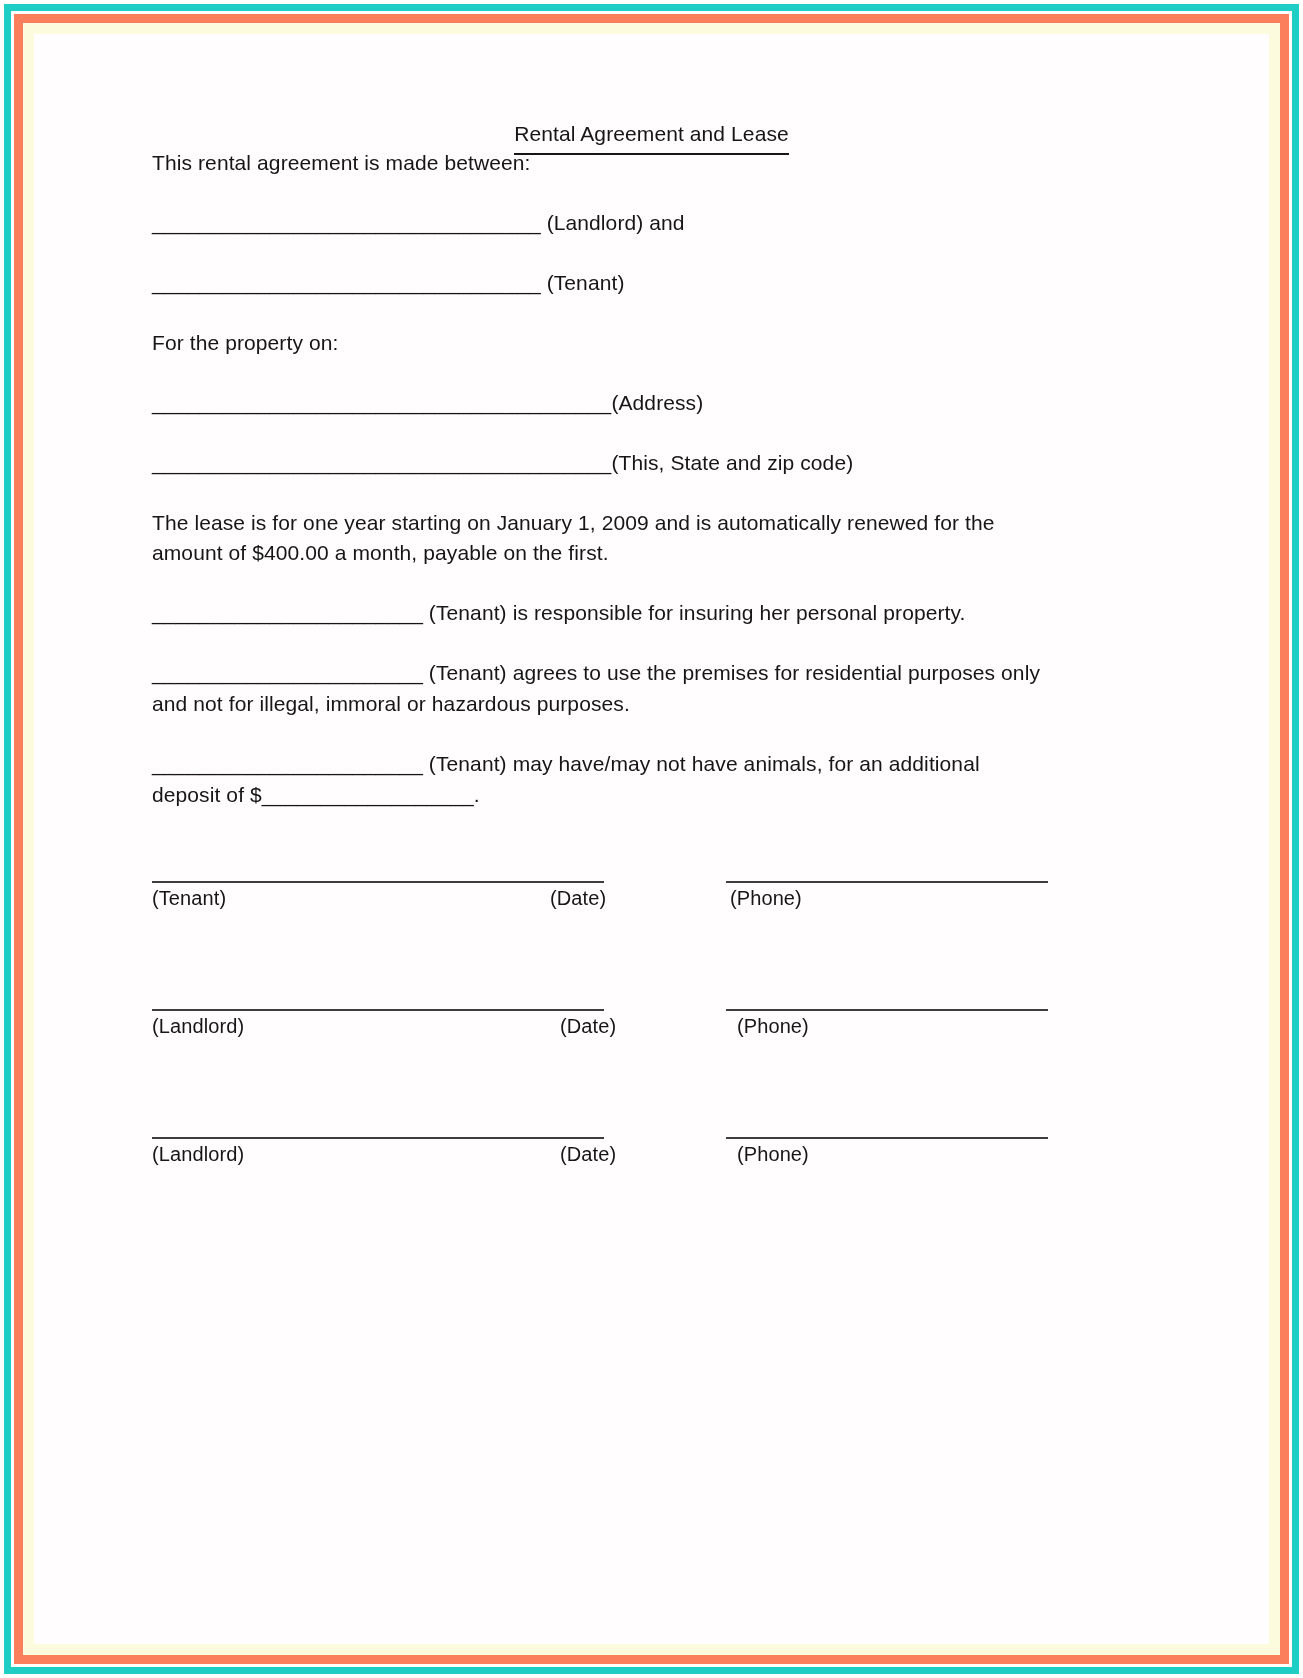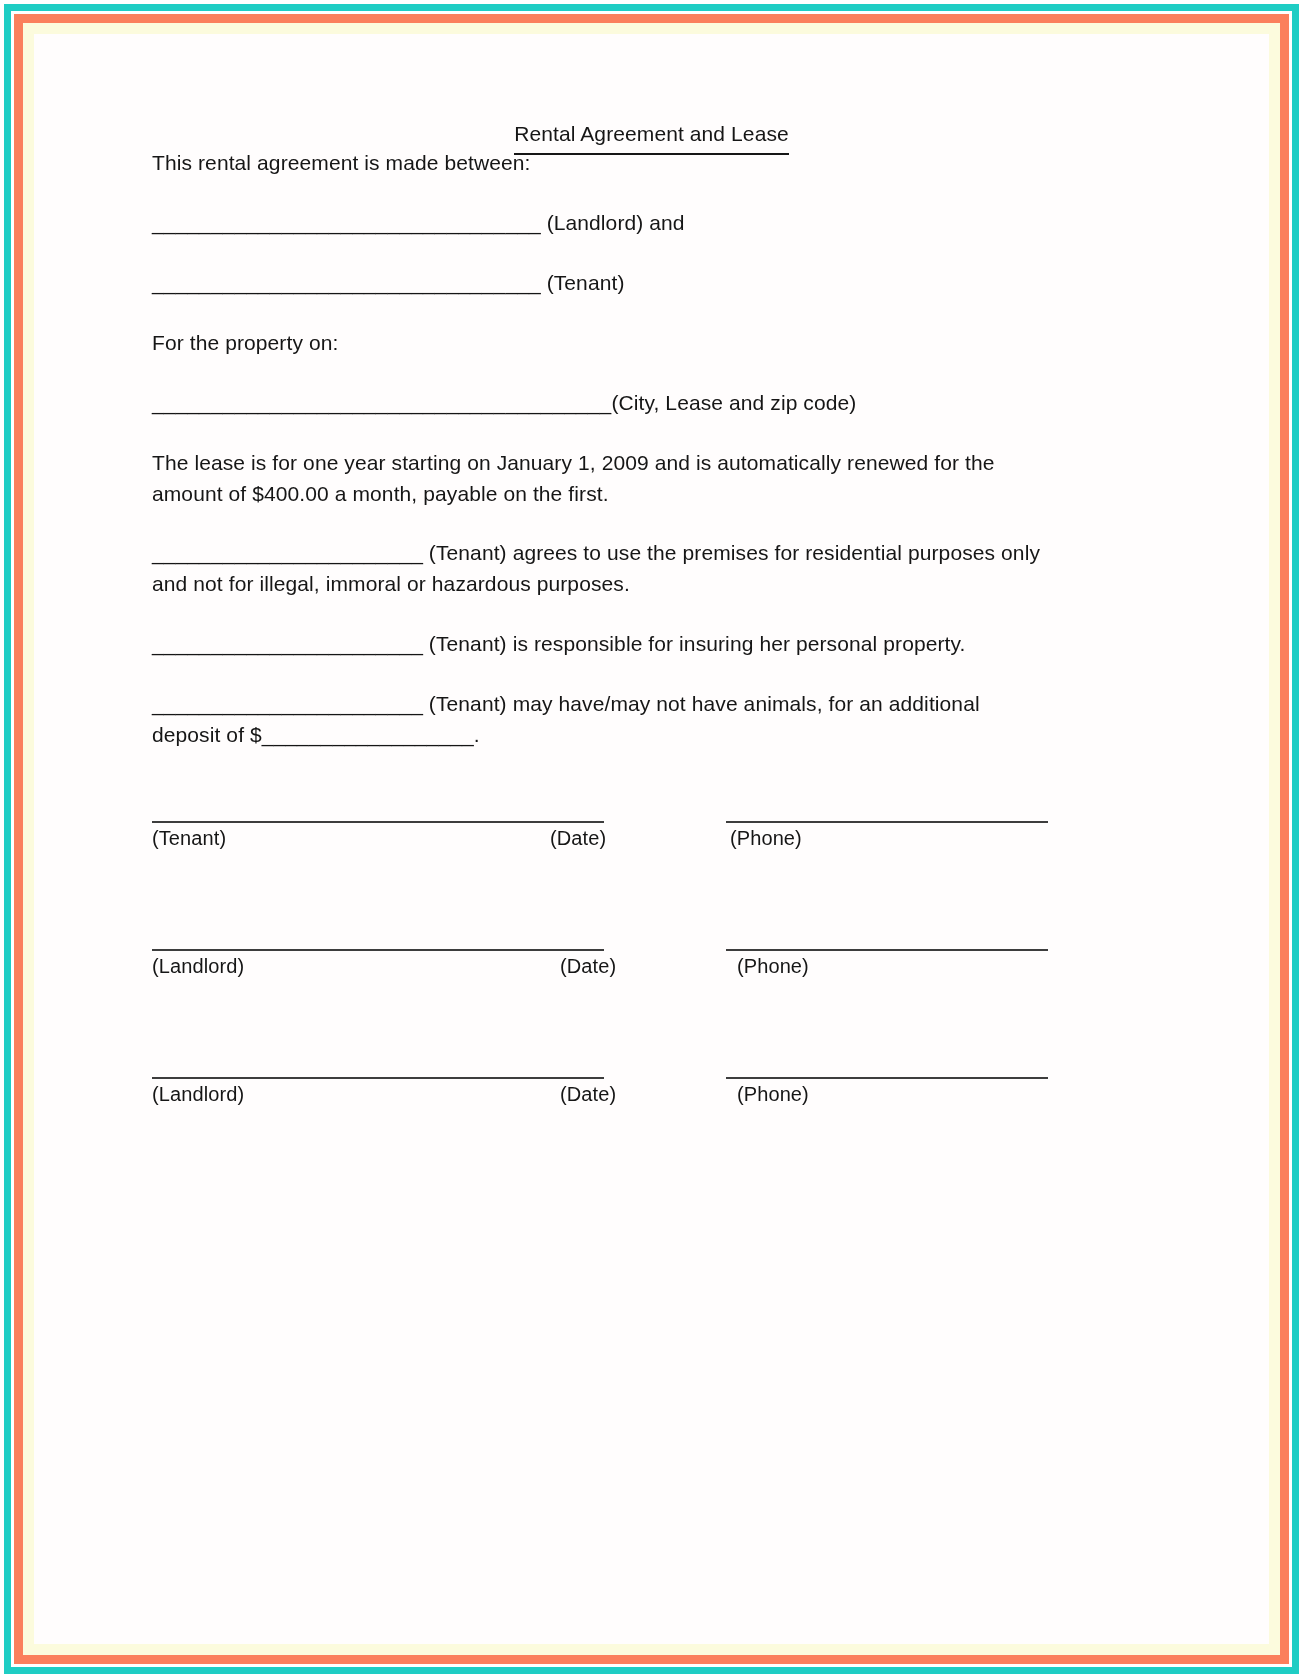--- a/index.html
+++ b/index.html
@@ -162,30 +162,31 @@
   <div class="body-block">
 
     <p class="para">This rental agreement is made between:</p>
 
     <p class="para blank">_________________________________ (Landlord) and</p>
 
     <p class="para blank">_________________________________ (Tenant)</p>
 
     <p class="para">For the property on:</p>
 
-
-    <p class="para blank">_______________________________________(City, Lease and zip code)</p>
+    <p class="para blank">_______________________________________(Address)</p>
+
+    <p class="para blank">_______________________________________(This, State and zip code)</p>
 
     <p class="para">The lease is for one year starting on January 1, 2009 and is automatically renewed for the amount of $400.00 a month, payable on the first.</p>
 
 
 
+    <p class="para blank">_______________________ (Tenant) is responsible for insuring her personal property.</p>
+
     <p class="para blank">_______________________ (Tenant) agrees to use the premises for residential purposes only and not for illegal, immoral or hazardous purposes.</p>
-
-    <p class="para blank">_______________________ (Tenant) is responsible for insuring her personal property.</p>
 
     <p class="para blank tight">_______________________ (Tenant) may have/may not have animals, for an additional deposit of $__________________.</p>
 
   </div>
 
   <div class="sig-area">
 
     <div class="sig-block b1">
       <div class="sig-lines">
         <div class="sig-rule left"></div>

